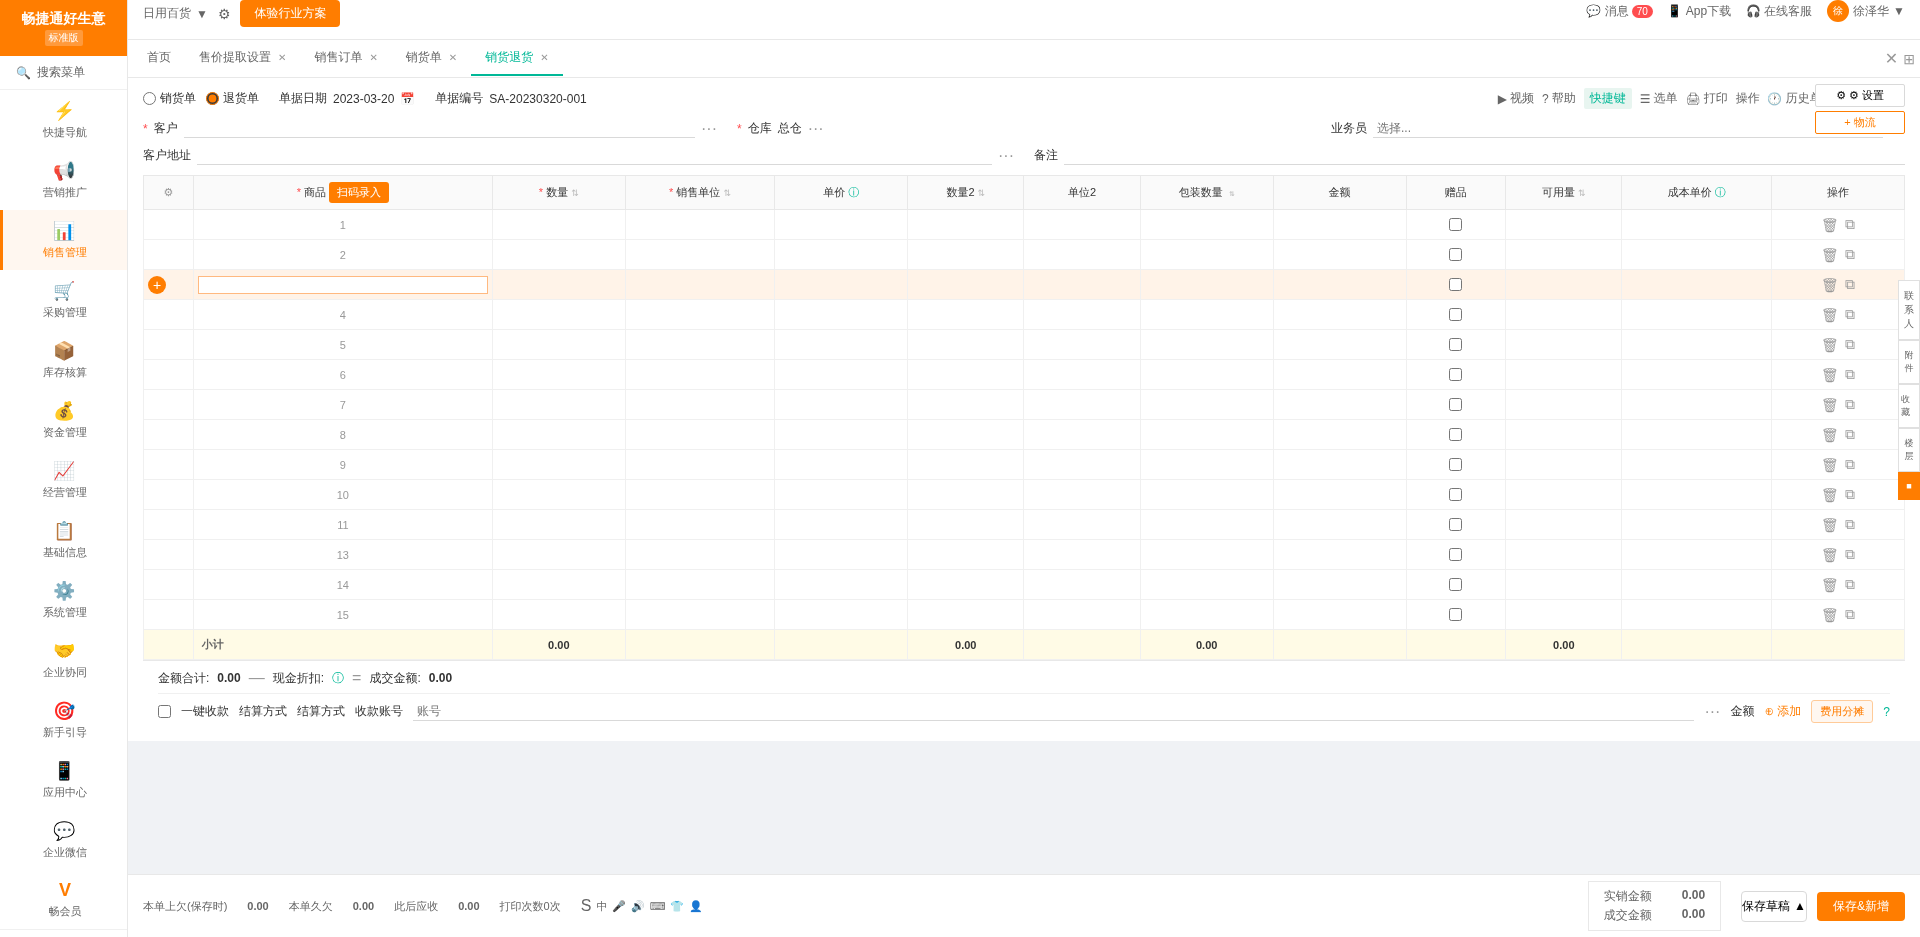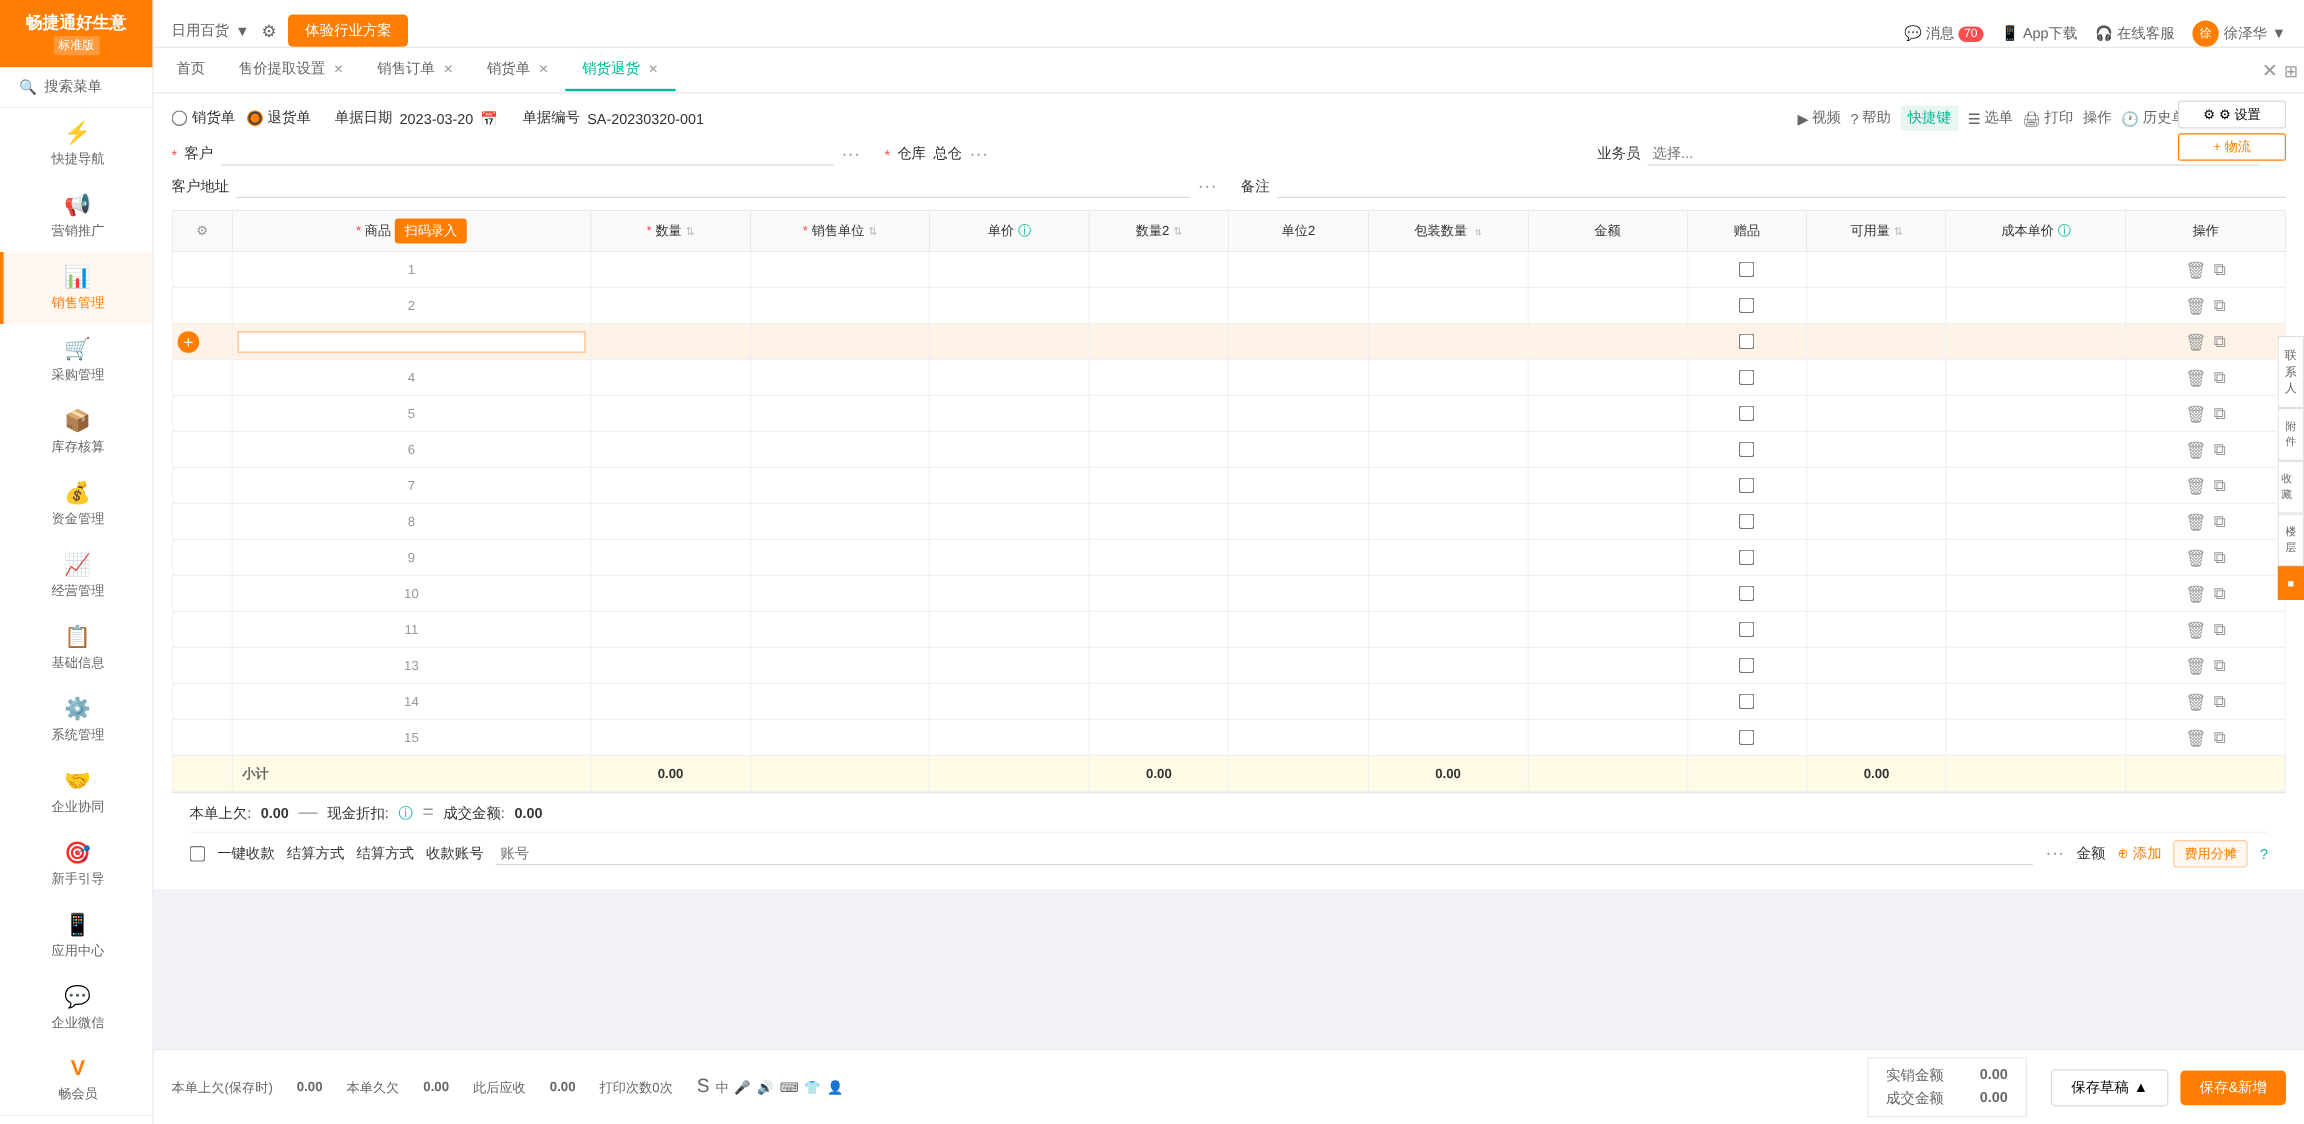--- a/index.html
+++ b/index.html
@@ -17,21 +17,21 @@
     .sidebar-item .icon { font-size: 18px; margin-bottom: 3px; color: #666; }
     .sidebar-item.active .icon { color: #ff7d00; }
     .sidebar-item .label { font-size: 11px; color: #666; text-align: center; }
     .sidebar-item.active .label { color: #ff7d00; }
     .sidebar-bottom { margin-top: auto; display: flex; align-items: center; justify-content: space-around; padding: 10px; border-top: 1px solid #f0f0f0; }
 
     
     .main { flex: 1; display: flex; flex-direction: column; overflow: hidden; }
 
     
-    .topbar { background: #fff; height: 40px; display: flex; align-items: flex-end; justify-content: space-between; padding: 0 15px; border-bottom: 1px solid #e8e8e8; flex-shrink: 0; }
+    .topbar { background: #fff; height: 40px; display: flex; align-items: flex-start; justify-content: space-between; padding: 0 15px; border-bottom: 1px solid #e8e8e8; flex-shrink: 0; }
     .topbar-left { display: flex; align-items: center; gap: 10px; }
     .topbar-select { display: flex; align-items: center; gap: 5px; color: #666; font-size: 12px; cursor: pointer; }
     .topbar-btn { background: #ff7d00; color: white; border: none; padding: 5px 14px; border-radius: 4px; cursor: pointer; font-size: 12px; }
     .topbar-right { display: flex; align-items: center; gap: 15px; font-size: 12px; color: #666; }
     .topbar-badge { background: #ff4d4f; color: white; border-radius: 10px; padding: 1px 5px; font-size: 10px; }
     .topbar-user { display: flex; align-items: center; gap: 4px; }
 
     
     .tabs { background: #fff; display: flex; align-items: center; border-bottom: 1px solid #e8e8e8; height: 38px; flex-shrink: 0; padding: 0 5px; }
     .tab { padding: 8px 14px; font-size: 12px; cursor: pointer; color: #666; border-bottom: 2px solid transparent; display: flex; align-items: center; gap: 4px; white-space: nowrap; }
@@ -75,21 +75,21 @@
     .amount-row { display: flex; align-items: center; gap: 8px; font-size: 12px; padding-bottom: 6px; }
     .amount-row .minus { color: #999; font-size: 16px; }
     .amount-row .equals { color: #999; font-size: 16px; }
     .payment-row { display: flex; align-items: center; gap: 10px; font-size: 12px; padding-top: 6px; border-top: 1px solid #f0f0f0; }
     .payment-btn { background: #fff7f0; border: 1px solid #ffcb99; color: #ff7d00; padding: 3px 8px; border-radius: 3px; cursor: pointer; font-size: 11px; }
 
     
     .form-footer { background: #fff; padding: 6px 15px; border-top: 1px solid #e8e8e8; display: flex; align-items: center; justify-content: space-between; font-size: 11px; color: #666; }
     .footer-info { display: flex; align-items: center; gap: 20px; }
     .footer-right-btns { display: flex; align-items: center; gap: 10px; }
-    .save-draft-btn { border: 1px solid #d9d9d9; background: #fff; padding: 6px 16px; border-radius: 4px; cursor: pointer; font-size: 12px; display: flex; align-items: center; gap: 4px; justify-content: flex-end; }
+    .save-draft-btn { border: 1px solid #d9d9d9; background: #fff; padding: 6px 0; border-radius: 4px; cursor: pointer; font-size: 12px; display: flex; align-items: center; gap: 4px; justify-content: flex-end; }
     .save-new-btn { background: #ff7d00; color: white; border: none; padding: 6px 16px; border-radius: 4px; cursor: pointer; font-size: 12px; }
     .form-side-btn { border: 1px solid #d9d9d9; background: #fff; padding: 3px 20px; font-size: 11px; cursor: pointer; border-radius: 2px; white-space: nowrap; }
     .scrollable-content { overflow-y: auto; flex: 1; }
 
     .topbar-gear { color: #666; cursor: pointer; font-size: 14px; }
   </style>
 </head>
 <body>
 
 <div class="sidebar">
@@ -698,21 +698,21 @@
     <td>0.00</td>
     <td></td>
     <td></td>
   </tr>
             </tbody>
         </table>
       </div>
 
       <div class="form-bottom">
         <div class="amount-row">
-          <span>本单上欠:</span>
+          <span>金额合计:</span>
           <span style="font-weight:bold;">0.00</span>
           <span class="minus">—</span>
           <span>现金折扣:</span>
           <span style="color:#00b897;cursor:pointer;">ⓘ</span>
           <span class="equals">=</span>
           <span>成交金额:</span>
           <span style="font-weight:bold;">0.00</span>
         </div>
         <div class="payment-row">
           <input type="checkbox" style="">

